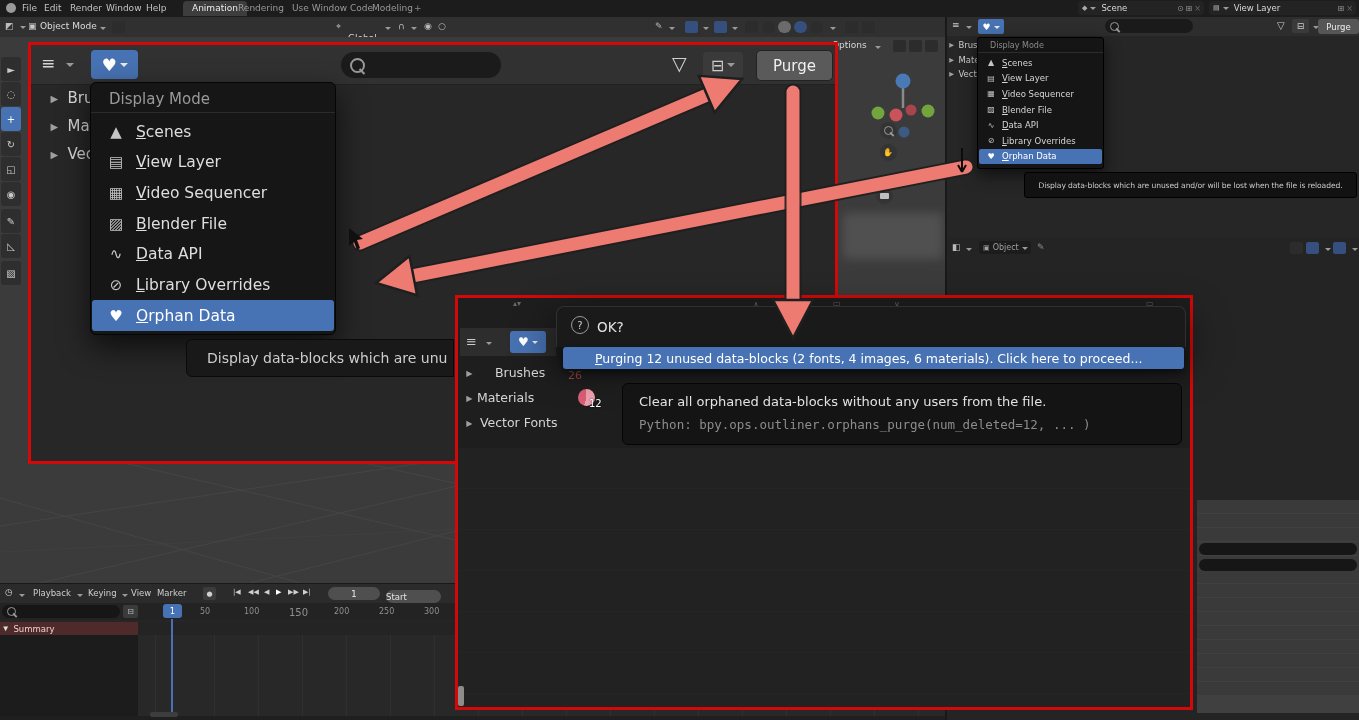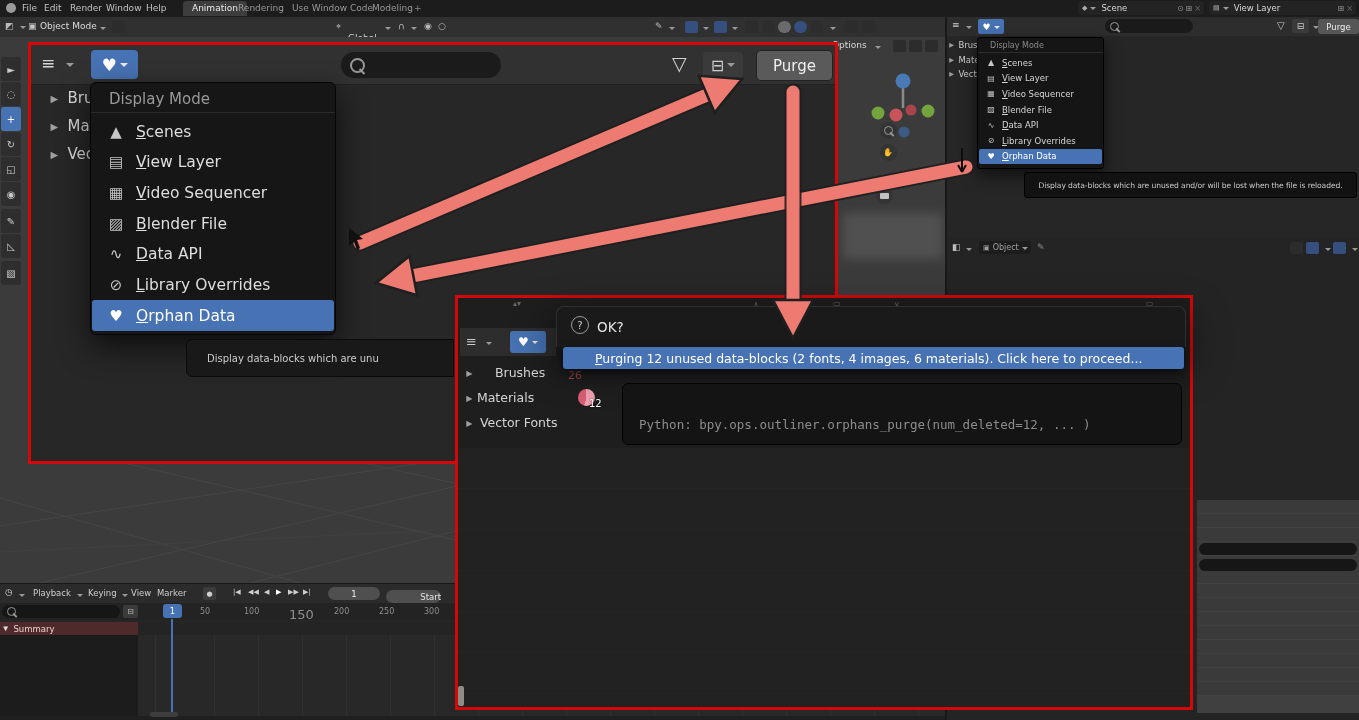--- a/index.html
+++ b/index.html
@@ -258,32 +258,32 @@
       <span class="abs flex" style="left:203px;top:3px;width:13px;height:13px;background:#3c3c3c;border-radius:2px;justify-content:center;font-size:7px">●</span>
       <span class="abs" style="left:233px;top:4px;font-size:7px">|◀</span>
       <span class="abs" style="left:248px;top:4px;font-size:7px">◀◀</span>
       <span class="abs" style="left:264px;top:4px;font-size:7px">◀</span>
       <span class="abs" style="left:276px;top:4px;font-size:7px;color:#fff">▶</span>
       <span class="abs" style="left:288px;top:4px;font-size:7px">▶▶</span>
       <span class="abs" style="left:303px;top:4px;font-size:7px">▶|</span>
       <span class="abs flex" style="left:328px;top:3px;width:52px;height:13px;background:#4f4f4f;border-radius:7px;justify-content:center;color:#eee">
           <span>1</span>
         </span>
-      <span class="abs flex" style="left:386px;top:6px;width:55px;height:13px;background:#4f4f4f;border-radius:7px;justify-content:flex-end;color:#e4e4e4">
+      <span class="abs flex" style="left:386px;top:6px;width:55px;height:13px;background:#4f4f4f;border-radius:7px;justify-content:flex-start;color:#e4e4e4">
           <span>Start</span>
         </span>
     </div>
     <div class="abs" style="left:0;top:19px;width:945px;height:17px;background:#232323">
       <span class="abs flex" style="left:2px;top:2px;width:118px;height:13px;background:#161616;border-radius:7px">
           <span class="mag" style="margin-left:5px"></span>
         </span>
       <span class="abs flex" style="left:123px;top:2px;width:15px;height:13px;background:#3b3b3b;border-radius:2px;justify-content:center;font-size:8px;color:#bbb">⊟</span>
       <span class="abs" style="left:200px;top:4px;font-size:8px;color:#8f8f8f">50</span>
       <span class="abs" style="left:244px;top:4px;font-size:8px;color:#8f8f8f">100</span>
-      <span class="abs" style="left:289px;top:4px;font-size:13px;color:#8f8f8f">150</span>
+      <span class="abs" style="left:289px;top:4px;font-size:10px;color:#8f8f8f">150</span>
       <span class="abs" style="left:334px;top:4px;font-size:8px;color:#8f8f8f">200</span>
       <span class="abs" style="left:379px;top:4px;font-size:8px;color:#8f8f8f">250</span>
       <span class="abs" style="left:424px;top:4px;font-size:8px;color:#8f8f8f">300</span>
       <span class="abs flex" style="left:163px;top:1px;width:19px;height:14px;background:#4772b3;border-radius:3px;justify-content:center;font-size:8.5px;color:#fff">
           <span>1</span>
         </span>
     </div>
     <div class="abs" style="left:138px;top:38px;width:807px;height:13px;background:#242424"></div>
     <div class="abs flex" style="left:0;top:38px;width:138px;height:13px;background:#4f2a2b;font-size:8.5px;color:#efcfcf">
       <span class="tri" style="margin-left:3px;transform:rotate(90deg) scale(.9);color:#ddd">▶</span>
@@ -355,21 +355,21 @@
       <div class="mitem" style="top:186.5px">
           <span class="mico">⊘</span>
           <span class="mlab accel">Library Overrides</span>
         </div>
       <div class="mitem sel" style="top:217.2px">
           <span class="mico">♥</span>
           <span class="mlab accel">Orphan Data</span>
         </div>
     </div>
     <div class="abs flex" style="left:155px;top:294px;width:266px;height:36px;background:#191919;border:1px solid #0a0a0a;border-radius:6px 0 0 6px;overflow:hidden">
-      <span style="font-size:10px;color:#cdcdcd;white-space:nowrap;margin-left:20px">Display data-blocks which are unu</span>
+      <span style="font-size:14px;color:#cdcdcd;white-space:nowrap;margin-left:20px">Display data-blocks which are unu</span>
     </div>
   </div>
 
   <div class="redbox" style="left:455px;top:295px;width:738px;height:415px;background:#1e1e1e;z-index:20">
     <span class="ghosticon" style="left:55px;top:1px">▴▾</span>
     <span class="ghosticon" style="left:295px;top:2px">∧</span>
     <span class="ghosticon" style="left:316px;top:1px">▭</span>
     <span class="ghosticon" style="left:375px;top:1px">▭</span>
     <span class="ghosticon" style="left:436px;top:2px">∨</span>
     <span class="ghosticon" style="left:688px;top:1px">▭</span>
@@ -401,20 +401,21 @@
     <div class="abs" style="left:98px;top:8px;width:628px;height:40px;background:#1a1a1a;border:1px solid #303030;border-bottom:none;border-radius:8px 8px 0 0;box-shadow:0 14px 40px rgba(0,0,0,.7)">
       <span class="abs flex" style="left:14px;top:9px;width:16px;height:16px;border:1.5px solid #9a9a9a;border-radius:50%;justify-content:center;font-size:10px;color:#cfcfcf">
           <span>?</span>
         </span>
       <span class="abs" style="left:40px;top:12px;font-size:13.5px;color:#e5e5e5">OK?</span>
     </div>
     <div class="abs flex" style="left:105px;top:49px;width:621px;height:22px;background:#4772b3;border-radius:3px;box-shadow:0 4px 10px rgba(0,0,0,.5)">
       <span class="accel" style="font-size:12.5px;color:#fff;margin-left:32px;white-space:nowrap">Purging 12 unused data-blocks (2 fonts, 4 images, 6 materials). Click here to proceed...</span>
     </div>
     <div class="abs" style="left:164px;top:85px;width:558px;height:60px;background:#141414;border:1px solid #050505;border-radius:6px">
+      <div style="position:absolute;left:16px;top:10px;font-size:13px;color:#e2e2e2">Clear all orphaned data-blocks without any users from the file.</div>
       <div style="position:absolute;left:16px;top:33px;font-size:12.5px;color:#8c8c8c;font-family:'DejaVu Sans Mono',monospace">Python: bpy.ops.outliner.orphans_purge(num_deleted=12, ... )</div>
     </div>
     <div class="abs" style="left:0;top:150px;width:732px;height:259px;background:#222;background-image:repeating-linear-gradient(180deg,transparent 0 40px,#252525 40px 41px)"></div>
     <div class="abs" style="left:0;top:388px;width:6px;height:20px;background:#8f8b88;border-radius:2px"></div>
   </div>
 
   <svg class="abs" style="left:0;top:0;z-index:40;pointer-events:none" width="1359" height="720">
 
     <line x1="360" y1="243" x2="707" y2="95" stroke="#1f1f1f" stroke-width="17" stroke-linecap="round" opacity=".9"></line>
     <line x1="360" y1="243" x2="707" y2="95" stroke="#ee7b72" stroke-width="13" stroke-linecap="round"></line>

